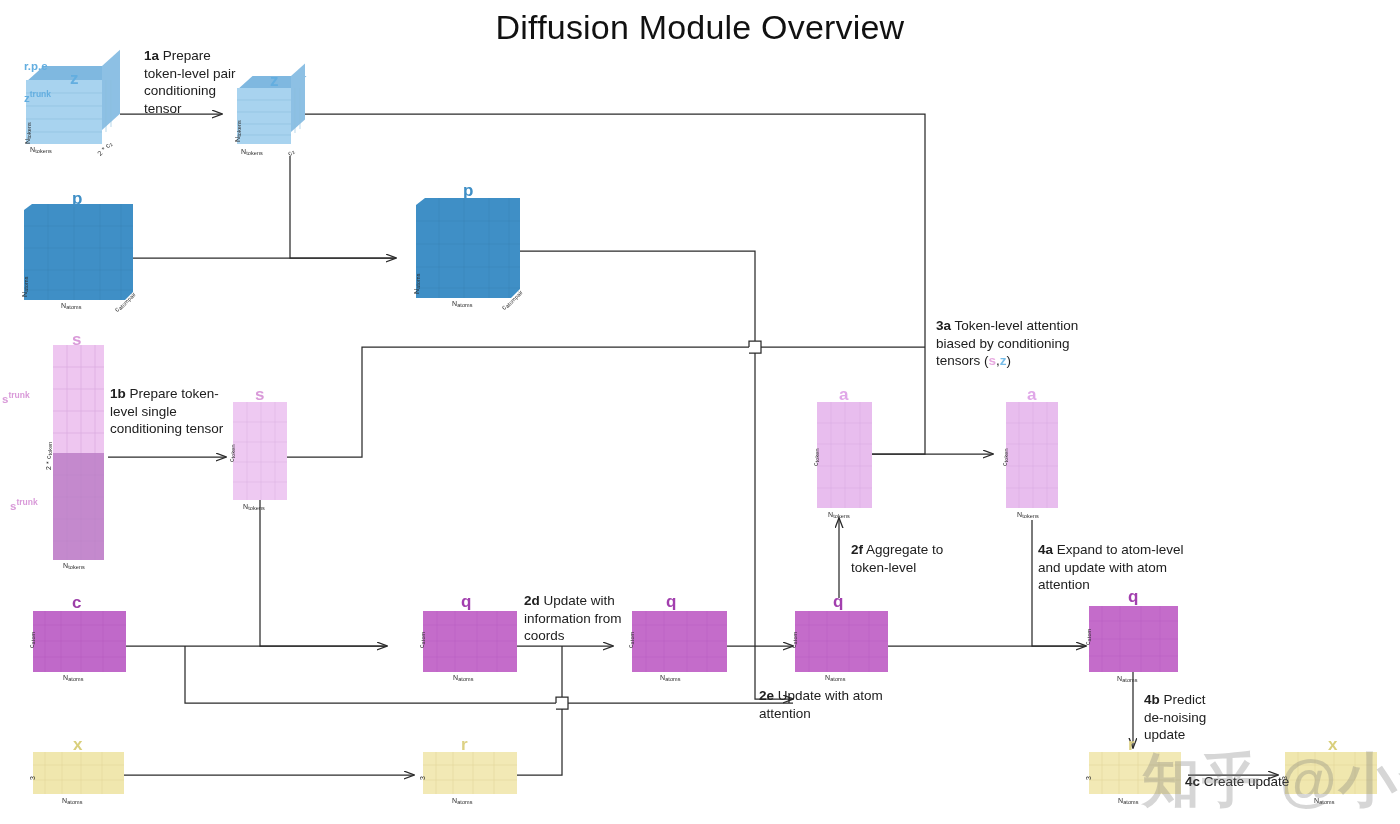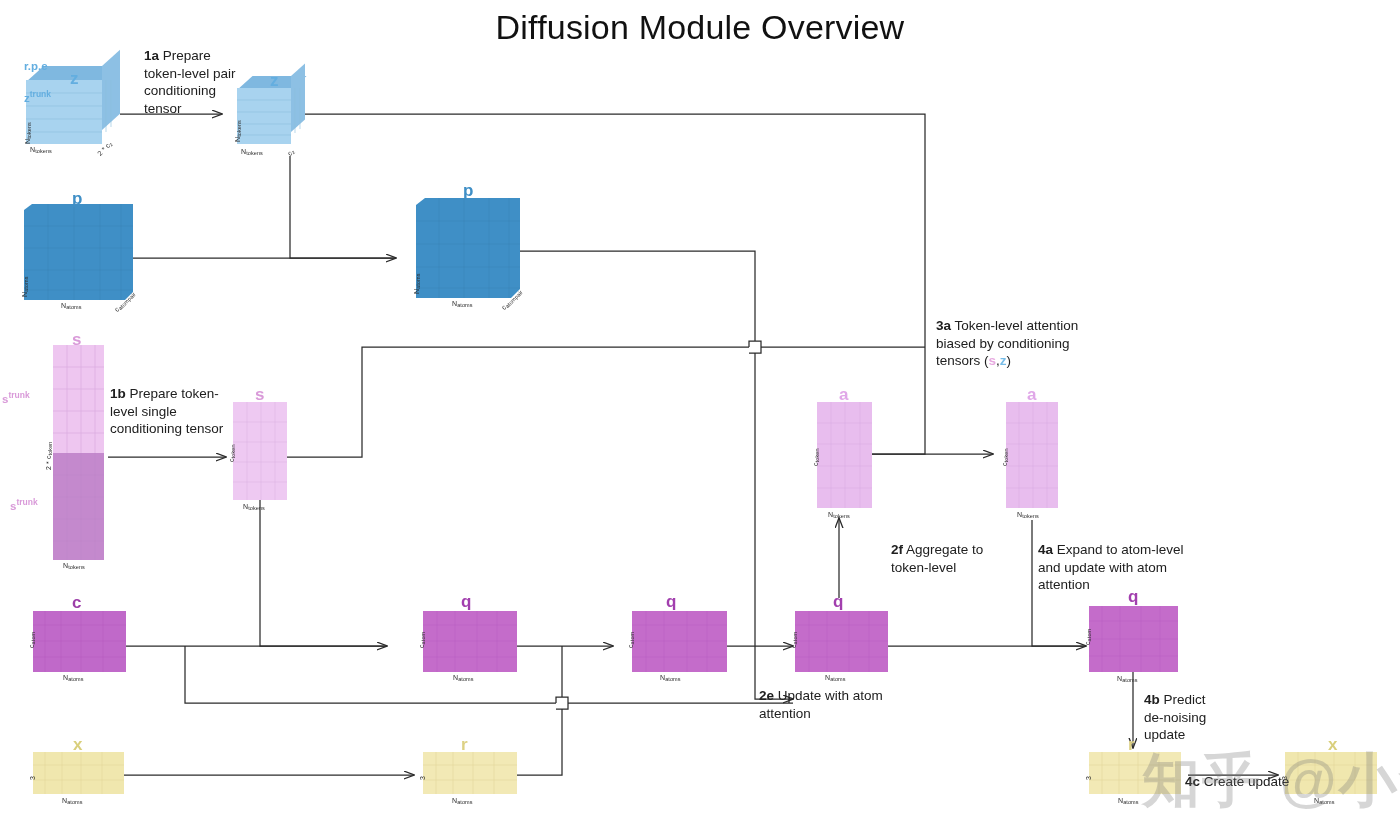--- a/index.html
+++ b/index.html
@@ -489,25 +489,26 @@
   <div class="axlab vert" style="left:1281px;top:780px;">3</div>
   <div class="axlab" style="left:1314px;top:797px;"><span>N</span><sub>atoms</sub></div>
 
   <div class="caption" style="left:144px;top:47px;width:100px;"><b>1a</b> <span>Prepare token-level pair conditioning tensor</span></div>
 
 
   <div class="caption" style="left:110px;top:385px;width:120px;"><b>1b</b> <span>Prepare token-level single conditioning tensor</span></div>
 
   <div class="caption" style="left:936px;top:317px;width:172px;"><b>3a</b> <span>Token-level attention biased by conditioning tensors (</span><span class="tok-s">s</span><span>,</span><span class="tok-z">z</span><span>)</span></div>
 
-  <div class="caption" style="left:851px;top:541px;width:120px;margin-left:40px;"><b>2f</b> <span>Aggregate to token-level</span></div>
+  <div class="caption" style="left:851px;top:541px;width:120px;"><b>2f</b> <span>Aggregate to token-level</span></div>
 
   <div class="caption" style="left:1038px;top:541px;width:170px;"><b>4a</b> <span>Expand to atom-level and update with atom attention</span></div>
 
 
+  <div class="caption" style="left:524px;top:592px;width:105px;"><b>2d</b> <span>Update with information from coords</span></div>
 
   <div class="caption" style="left:759px;top:687px;width:150px;"><b>2e</b> <span>Update with atom attention</span></div>
 
   <div class="caption" style="left:1144px;top:691px;width:80px;"><b>4b</b> <span>Predict de-noising update</span></div>
 
 
   <div class="caption" style="left:1185px;top:773px;width:110px;"><b>4c</b> <span>Create update</span></div>
 
   <div class="wm" style="left:1142px;top:742px;">知乎 @小李</div>
 

